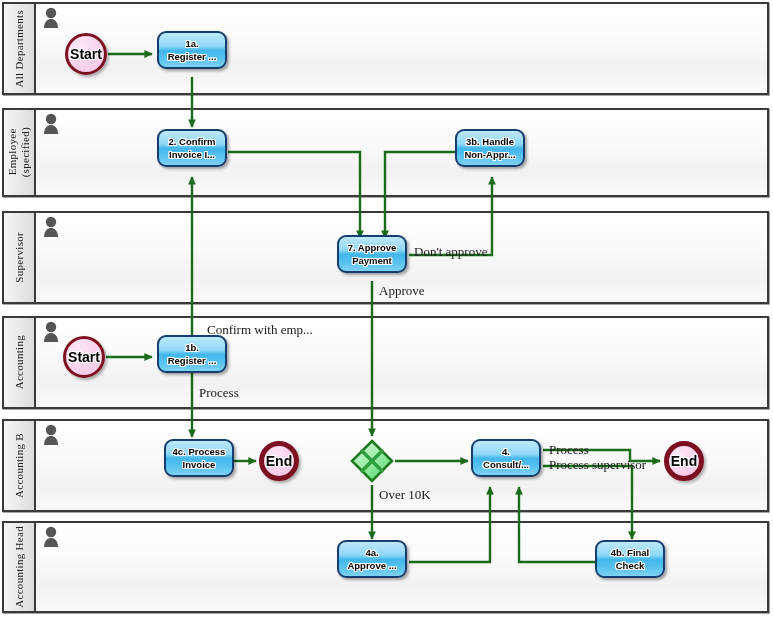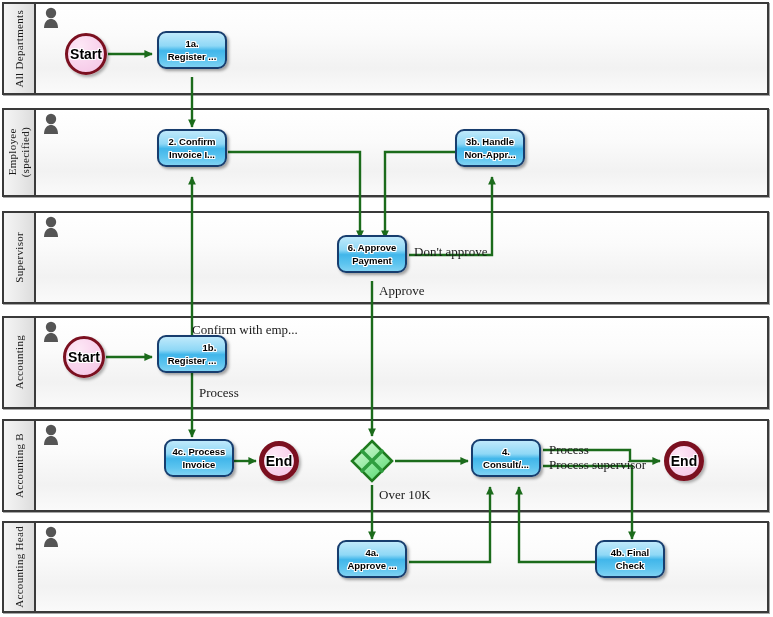--- a/index.html
+++ b/index.html
@@ -239,29 +239,29 @@
     <span>2. Confirm
 Invoice I...</span>
   </div>
 
   <div class="node task" style="left:455px;top:129px;align-items:center;">
     <span>3b. Handle
 Non-Appr...</span>
   </div>
 
   <div class="node task" style="left:337px;top:235px;">
-    <span>6. Approve
+    <span>7. Approve
 Payment</span>
   </div>
 
   <div class="node event event-start" style="left:63px;top:336px;">
     <span>Start</span>
   </div>
 
-  <div class="node task" style="left:157px;top:335px;text-align:right;">
+  <div class="node task" style="left:157px;top:335px;">
     <span>1b.
 Register ...</span>
   </div>
 
   <div class="node task" style="left:157px;top:439px;margin-left:7px;">
     <span>4c. Process
 Invoice</span>
   </div>
 
   <div class="node event event-end" style="left:259px;top:441px;">
@@ -298,21 +298,21 @@
 
   <div class="node task" style="left:595px;top:540px;">
     <span>4b. Final
 Check</span>
   </div>
 
   <div class="edge-label" style="left:414px;top:244px;">Don't approve</div>
 
   <div class="edge-label" style="left:379px;top:283px;">Approve</div>
 
-  <div class="edge-label" style="left:192px;top:322px;text-align:right;">Confirm with emp...</div>
+  <div class="edge-label" style="left:207px;top:322px;text-align:right;">Confirm with emp...</div>
 
   <div class="edge-label" style="left:199px;top:385px;">Process</div>
 
   <div class="edge-label" style="left:379px;top:487px;">Over 10K</div>
 
   <div class="edge-label" style="left:549px;top:442px;">Process</div>
 
   <div class="edge-label" style="left:549px;top:457px;">Process supervisor</div>
 
 </div>

